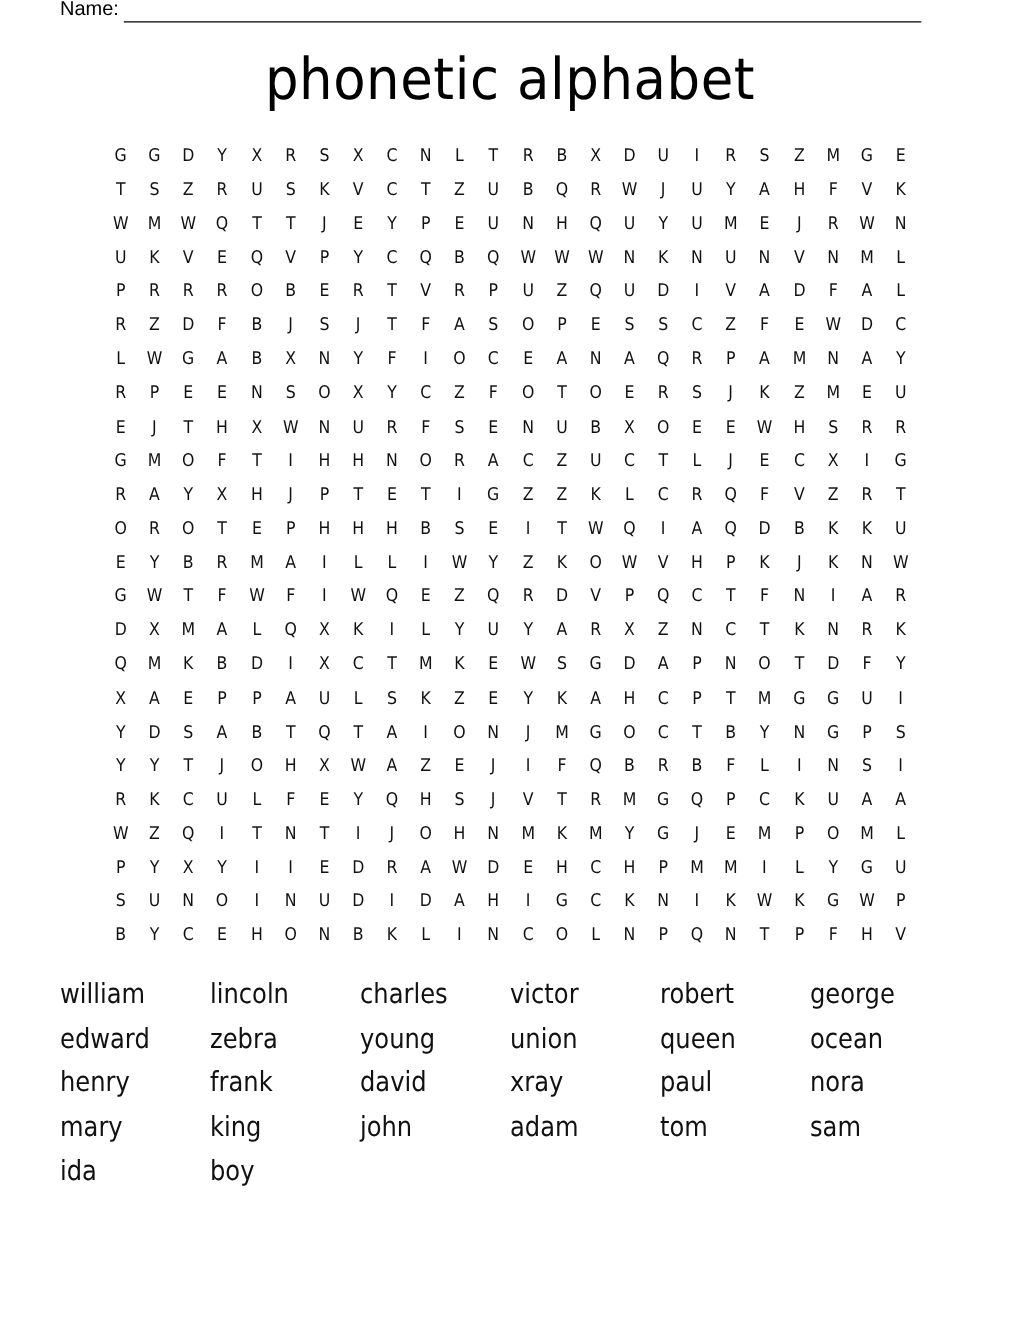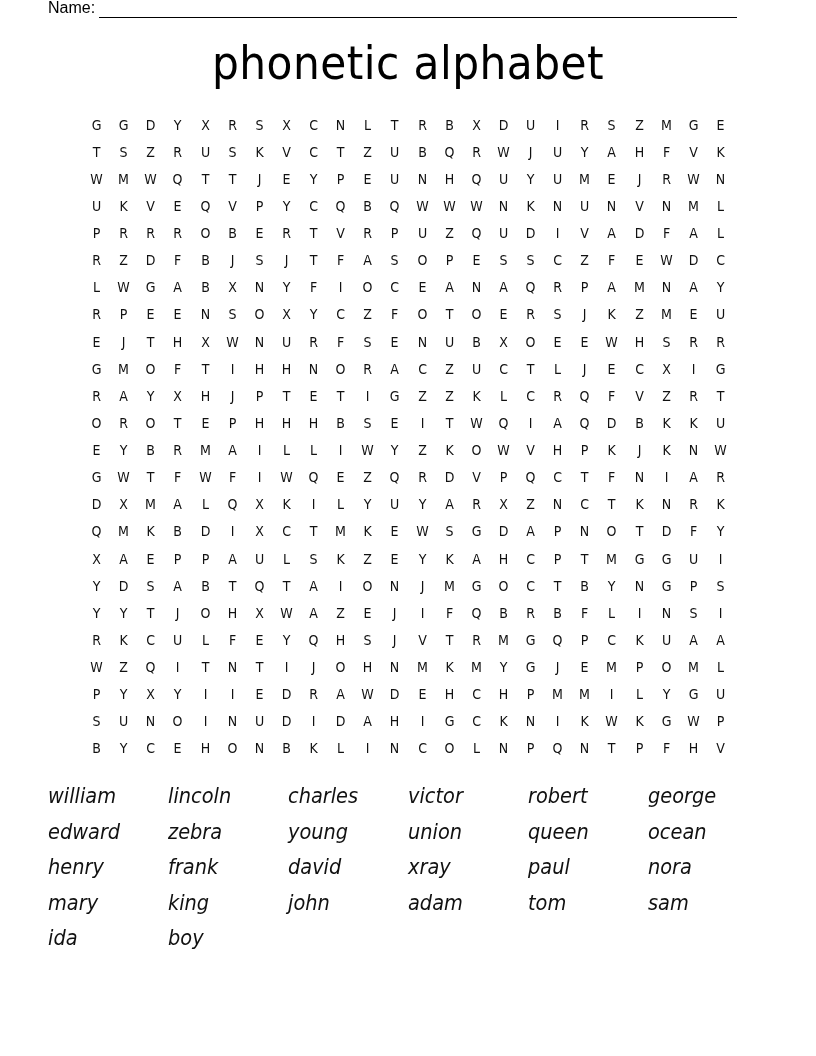--- a/index.html
+++ b/index.html
@@ -65,21 +65,20 @@
       color: #111;
       transform: scaleX(0.9);
     }
     .wordbank {
       position: absolute;
       left: 48px;
       top: 779px;
       display: grid;
       grid-template-columns: repeat(6, 120px);
       grid-auto-rows: 35.6px;
-      font-style: italic;
     }
     .word {
       font-family: "DejaVu Sans", sans-serif;
       font-size: 22px;
       line-height: 34px;
       color: #111;
       white-space: nowrap;
       transform: scaleX(0.88);
       transform-origin: 0 50%;
     }

